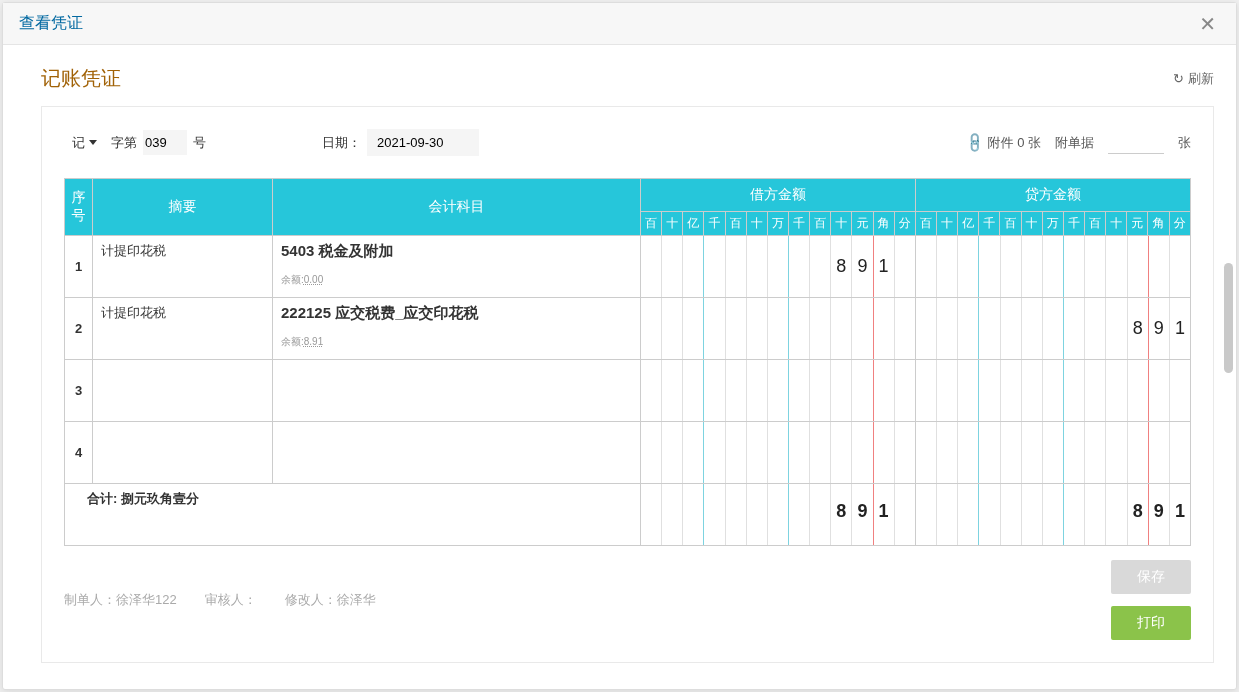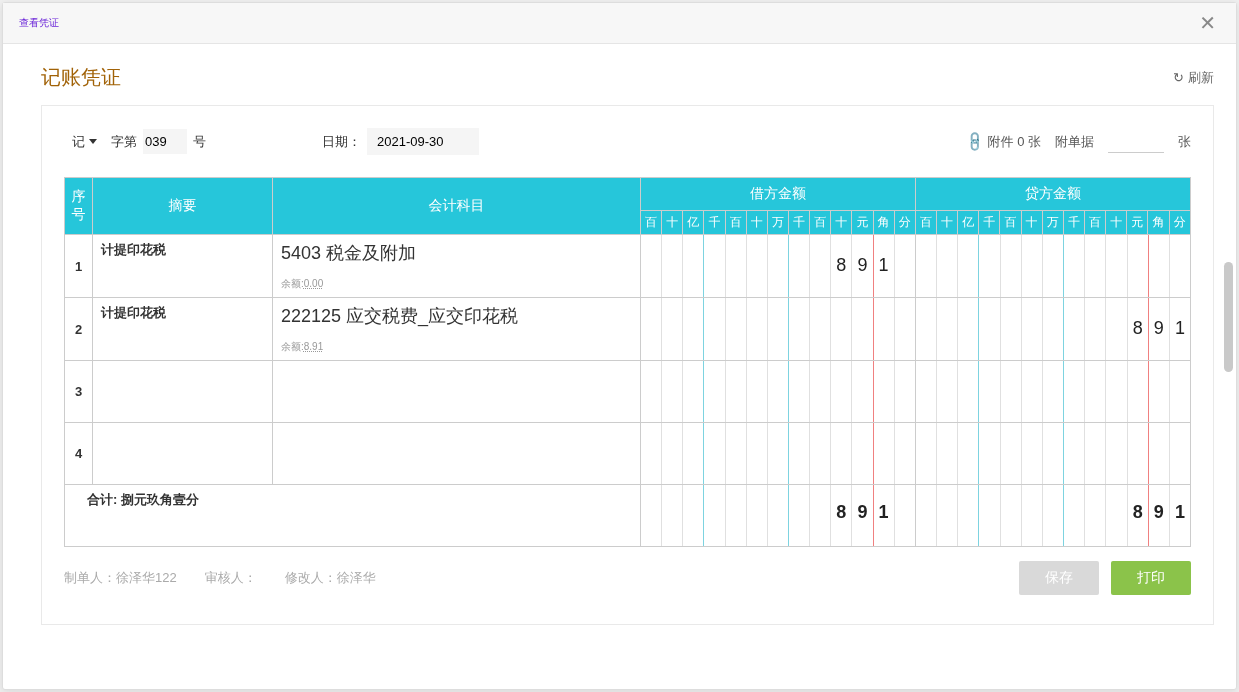--- a/index.html
+++ b/index.html
@@ -23,21 +23,21 @@
   flex-direction: column;
 }
 .modal-header {
   background: #f7f7f7;
   padding: 10px 16px;
   border-bottom: 1px solid #e5e5e5;
   display: flex;
   justify-content: space-between;
   align-items: center;
 }
-.modal-title { font-size: 10px; color: #6d28d9; }
+.modal-title { font-size: 16px; color: #0369a1; }
 .close-btn {
   font-size: 20px; color: #888; cursor: pointer; padding: 0 4px;
   background: none; border: none; line-height: 1;
 }
 .modal-body {
   flex: 1;
   padding: 20px 22px 10px 38px;
   overflow: auto;
   position: relative;
 }
@@ -105,24 +105,24 @@
 .col-subject { width: 368px; }
 .amtcell { width: 18px; padding: 0; position: relative; }
 .vtable tbody td {
   font-size: 13px; height: 62px; vertical-align: top;
   padding: 6px 8px; color: #333;
 }
 .vtable tbody td.idxcell {
   text-align: center; vertical-align: middle; font-weight: 600;
   padding: 0;
 }
-.subject-cell .main { font-weight: 400; font-size: 18px; }
+.subject-cell .main { font-weight: 700; font-size: 15px; }
 .subject-cell .bal { margin-top: 12px; color: #999; font-size: 10px; }
 .subject-cell .bal .num { text-decoration: underline dotted; }
-.summary-cell { font-weight: 700; font-size: 13px; }
+.summary-cell { font-weight: 400; font-size: 13px; }
 .amt-wrap {
   display: flex; height: 100%; width: 100%;
 }
 .digit {
   flex: 1 1 0; border-right: 1px solid #e0e0e0; text-align: center;
   font-size: 18px; line-height: 60px; color: #222;
 }
 .digit:last-child { border-right: none; }
 
 .digit.c-yi { border-right-color: #7dd3e0; }
@@ -135,21 +135,21 @@
 .totalrow .digit { line-height: 54px; }
 .totalrow .merge { padding-left: 22px; }
 
 
 .amt-td { padding: 0 !important; }
 
 .sig-row {
   margin-top: 14px; display: flex; align-items: center;
   color: #aaa; font-size: 13px; gap: 28px;
 }
-.sig-row .btns { margin-left: auto; display: flex; gap: 12px; }
+.sig-row .btns { margin-left: auto; display: flex; gap: 12px; flex-direction: column; }
 .btn {
   padding: 8px 26px; border: none; border-radius: 2px; font-size: 14px;
   cursor: pointer; font-family: inherit;
 }
 .btn-save { background: #d9d9d9; color: #fff; }
 .btn-print { background: #8bc34a; color: #fff; }
 
 .scroll-indicator {
   position: absolute; right: 3px; top: 218px; width: 9px; height: 110px;
   background: #c9c9c9; border-radius: 5px;

